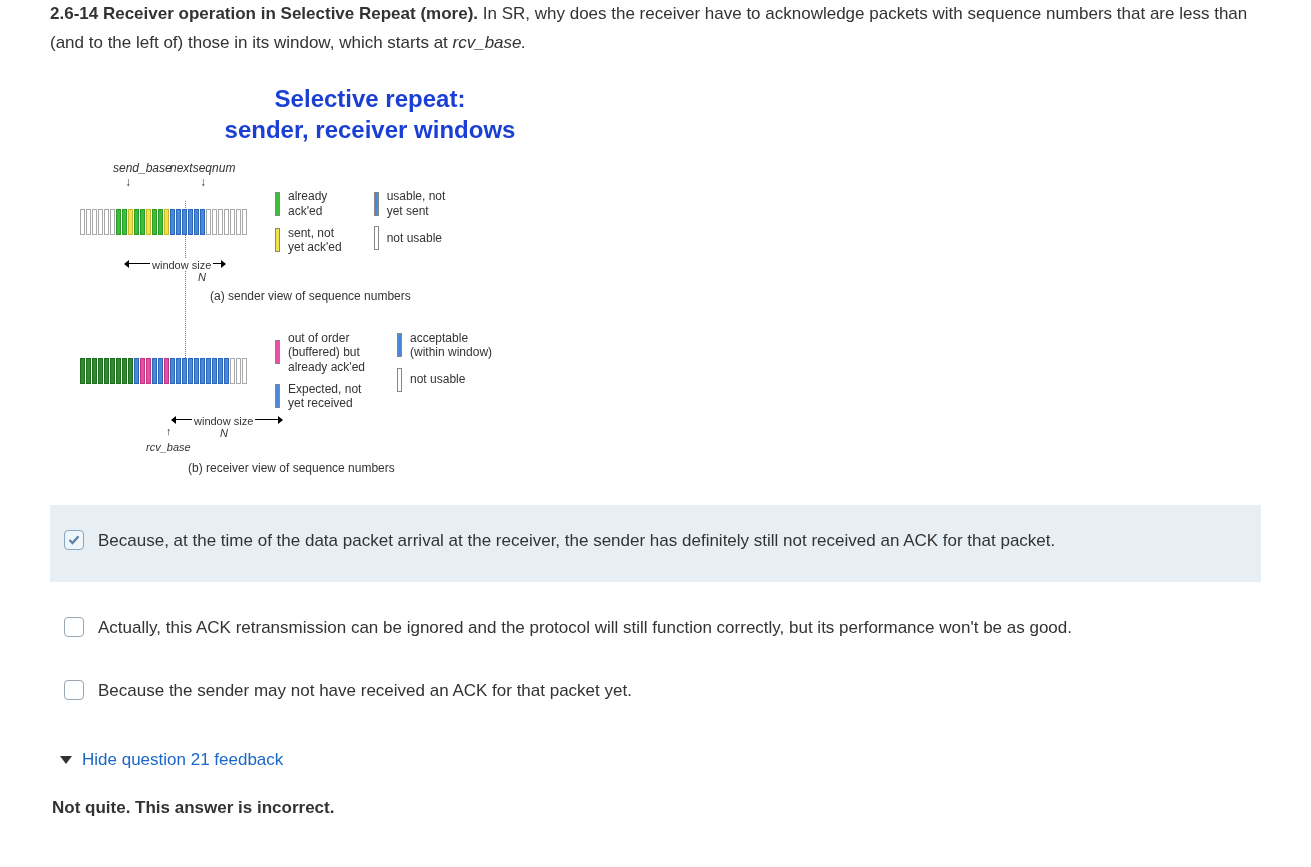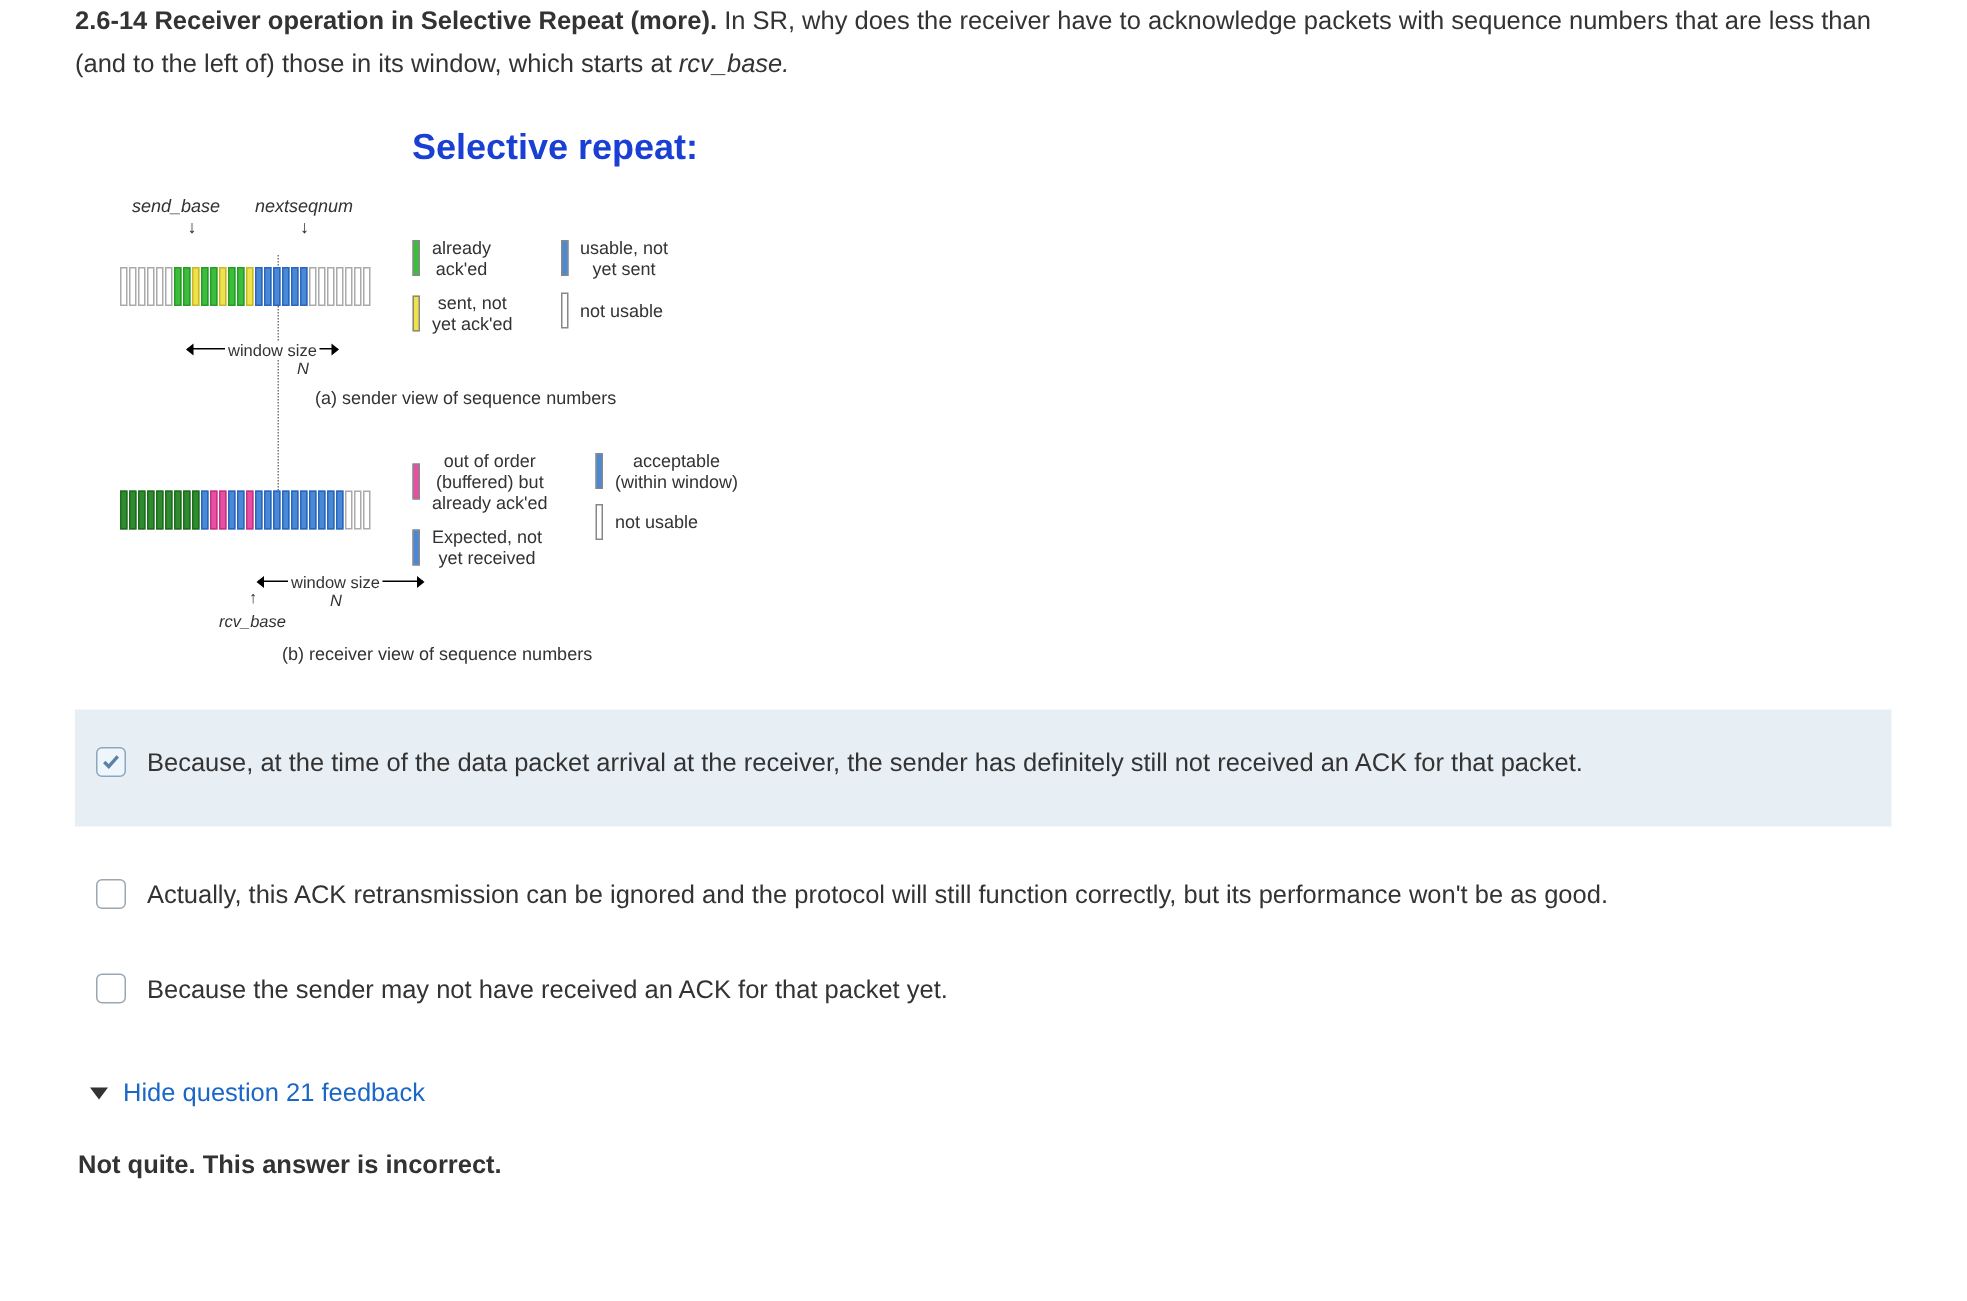--- a/index.html
+++ b/index.html
@@ -26,27 +26,27 @@
     font-size: 24px;
     font-weight: 600;
     text-align: center;
     line-height: 1.3;
     margin-bottom: 16px;
     font-family: "Segoe UI", Arial, sans-serif;
   }
 
   .seq-block { position: relative; margin-bottom: 12px; }
   .seq-labels-top { position: relative; height: 28px; font-size: 12px; font-style: italic; }
-  .lbl-sendbase { position: absolute; left: 8px; top: 0; }
+  .lbl-sendbase { position: absolute; left: 33px; top: 0; }
   .lbl-nextseq  { position: absolute; left: 90px; top: 0; }
   .down-arrow { position: absolute; top: 14px; font-size: 12px; }
   .da1 { left: 45px; }
   .da2 { left: 120px; }
 
-  .bar-row { display: flex; align-items: center; text-align: center; }
+  .bar-row { display: flex; align-items: center; }
   .bar { display: flex; gap: 1px; padding: 0; }
   .slot {
     width: 5px; height: 26px;
     border: 1px solid #888;
     background: #fff;
   }
   .s-green  { background: #3bbf3b; border-color: #2a9a2a; }
   .s-yellow { background: #f0e24a; border-color: #c9b82e; }
   .s-blue   { background: #4a88d8; border-color: #2c66b8; }
   .s-plain  { background: #fff;    border-color: #aaa; }
@@ -140,20 +140,21 @@
 <body>
 
 <div class="question-header">
   <strong><span>2.6-14</span>
   <span>Receiver operation in Selective Repeat (more).</span></strong><span> In SR, why does the receiver have to acknowledge packets with sequence numbers that are less than (and to the left of) those in its window, which starts at </span><span class="q-italic">rcv_base.</span>
 </div>
 
 <div class="diagram-wrap">
   <div class="diagram-title">
     <span>Selective repeat:</span><br>
+    <span>sender, receiver windows</span>
   </div>
 
   <div style="position:relative;">
     <div class="dotted-guide"></div>
 
     <div class="seq-block">
       <div class="seq-labels-top">
         <span class="lbl-sendbase">send_base</span>
         <span class="lbl-nextseq">nextseqnum</span>
         <span class="down-arrow da1">↓</span>

